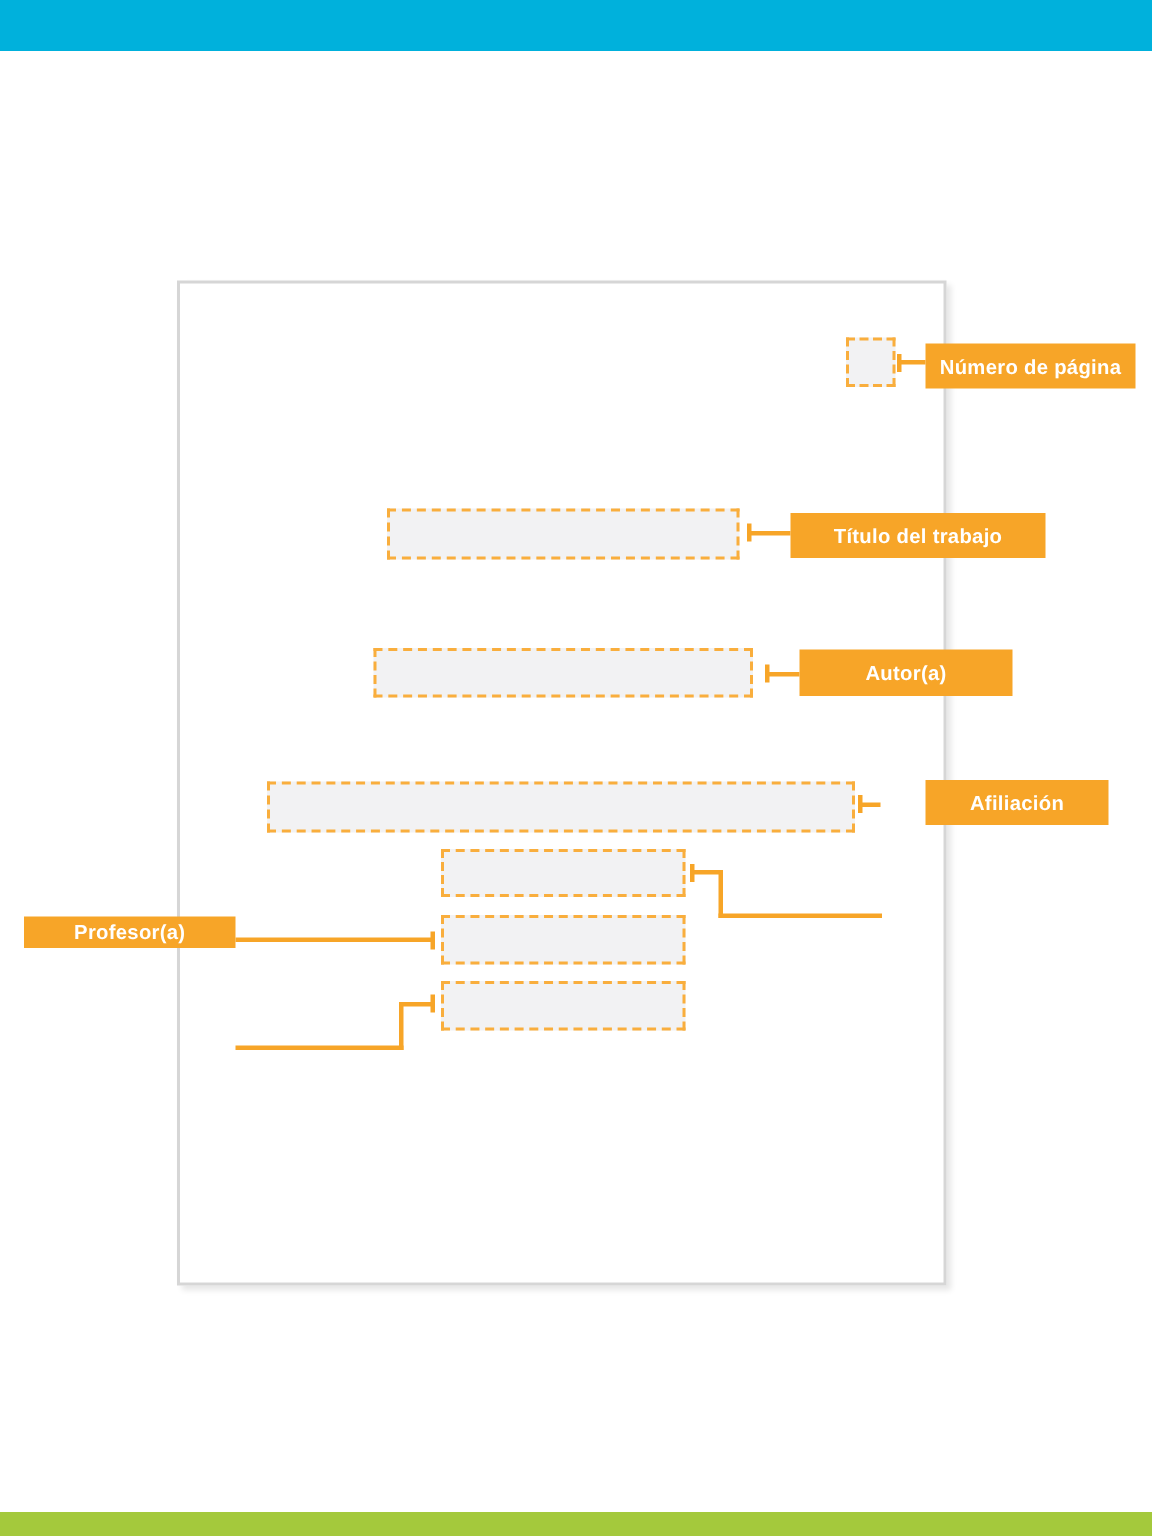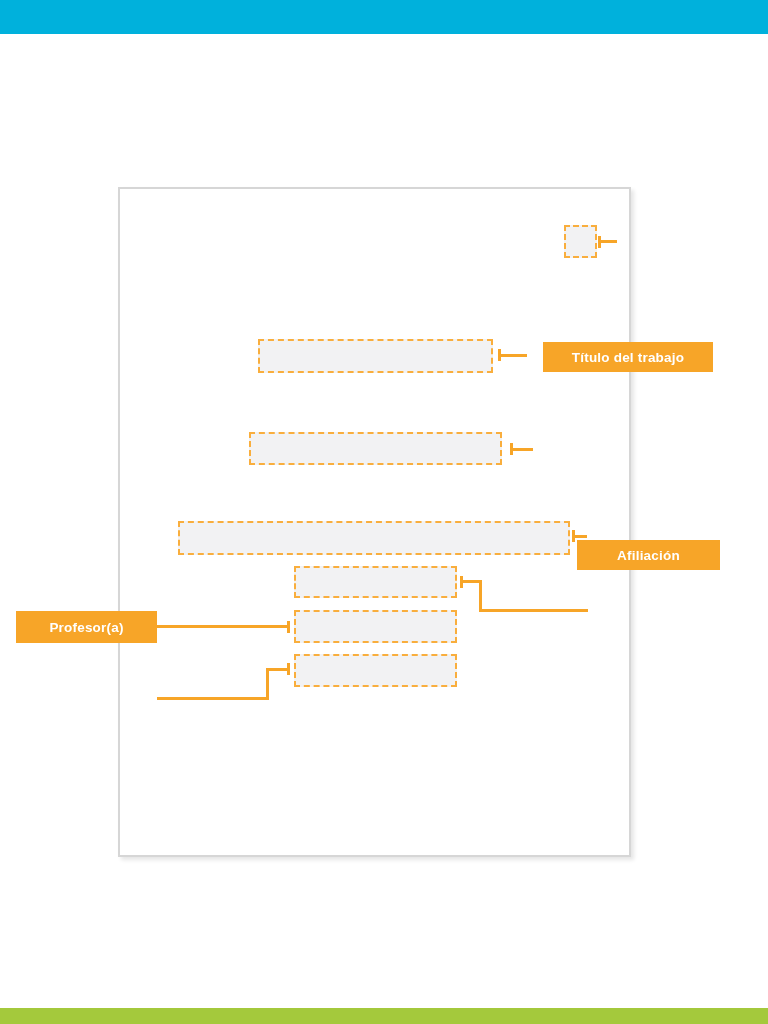--- a/index.html
+++ b/index.html
@@ -52,25 +52,25 @@
 
   .callout{
     position:absolute;box-sizing:border-box;
     background:var(--accent,#F7A528);
     color:#ffffff;
     font-size:13.5px;font-weight:bold;letter-spacing:0.2px;
     display:flex;align-items:center;justify-content:center;
     white-space:nowrap;
   }
   .co-page-number{left:617px;top:229px;width:140px;height:30px;}
-  .co-title{left:527px;top:342px;width:170px;height:30px;margin-left:16px;}
+  .co-title{left:527px;top:342px;width:170px;height:30px;}
   .co-author{left:533px;top:433px;width:142px;height:31px;}
-  .co-affiliation{left:577px;top:520px;width:143px;height:30px;margin-top:20px;}
+  .co-affiliation{left:617px;top:520px;width:122px;height:30px;}
   .co-course{left:588px;top:596px;width:142px;height:31px;}
-  .co-professor{left:16px;top:611px;width:141px;height:32px;}
+  .co-professor{left:16px;top:611px;width:141px;height:21px;}
   .co-date{left:16px;top:684px;width:141px;height:33px;}
 
   .seg{position:absolute;background:var(--accent,#F7A528);}
 
   
   .ln-pn-tick{left:598px;top:236px;width:3px;height:12px;}
   .ln-pn-h{left:598px;top:240px;width:19px;height:3px;}
   
   .ln-ti-tick{left:498px;top:349px;width:3px;height:12px;}
   .ln-ti-h{left:498px;top:354px;width:29px;height:3px;}
@@ -129,18 +129,20 @@
   <div class="seg ln-co-h2"></div>
 
   <div class="seg ln-pr-h"></div>
   <div class="seg ln-pr-tick"></div>
 
   <div class="seg ln-da-h1"></div>
   <div class="seg ln-da-v"></div>
   <div class="seg ln-da-h2"></div>
   <div class="seg ln-da-tick"></div>
 
+  <div class="callout co-page-number">Número de página</div>
   <div class="callout co-title">Título del trabajo</div>
+  <div class="callout co-author">Autor(a)</div>
   <div class="callout co-affiliation">Afiliación</div>
   <div class="callout co-professor">Profesor(a)</div>
 
   <div class="bottom-bar"></div>
 </div>
 
 </body></html>

